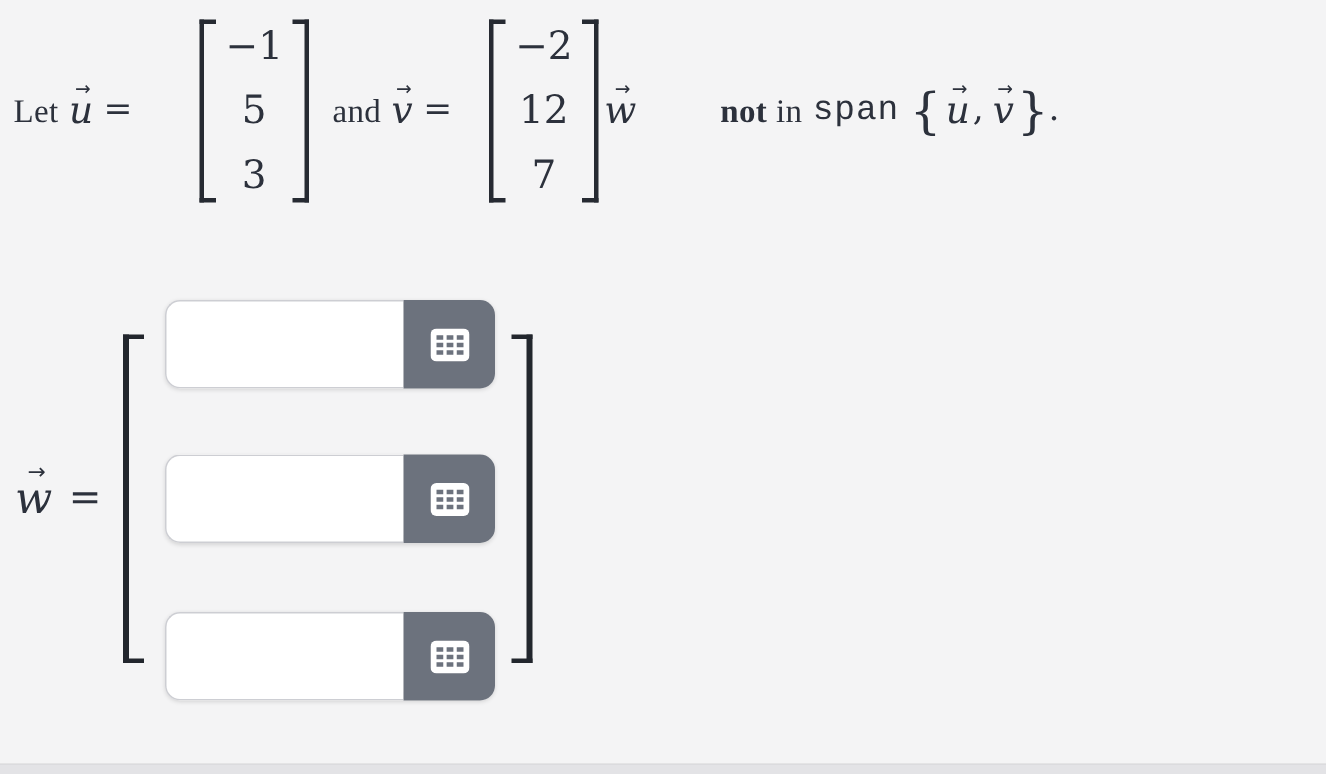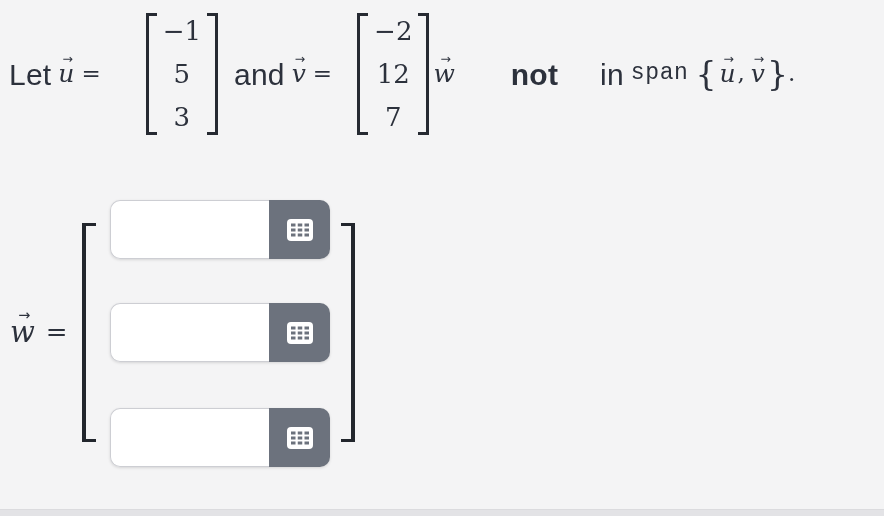--- a/index.html
+++ b/index.html
@@ -17,21 +17,21 @@
   .problem {
     position: absolute;
     left: 9px;
     top: 8px;
     height: 132px;
     display: flex;
     align-items: center;
     white-space: pre;
     color: #2c313c;
   }
-  .sans  { font-family: Liberation Sans, sans-serif; font-size: 30px; line-height: 1.3; letter-spacing: 0.2px; }
+  .sans  { font-family: Liberation Serif, serif; font-size: 22px; line-height: 1.3; letter-spacing: 0.2px; }
   .bold  { font-weight: 700; margin-left: 48px; }
   .serif { font-family: "DejaVu Serif", serif; font-size: 23px; line-height: 1.3; }
   .mi {
     font-family: "DejaVu Serif", serif;
     font-style: italic;
     font-size: 25px;
     line-height: 1.3;
     position: relative;
     display: inline-block;
   }
@@ -74,21 +74,21 @@
   .m-u   { margin-right: 7px; }
   .m-eq1 { margin-right: 45px; }
   .m-mat1{ margin-right: 16px; }
   .m-and { margin-right: 7px; }
   .m-v   { margin-right: 7px; }
   .m-eq2 { margin-right: 25px; }
   .m-mat2{ margin-right: 4px; }
   .m-find{ margin-right: 7px; }
   .m-w   { margin-right: 8px; }
   .m-not { margin-right: 6px; }
-  .m-in  { margin-right: 7px; margin-left: 36px; }
+  .m-in  { margin-right: 7px; }
   .m-span{ margin-right: 7px; }
   .m-bo  { margin-right: 3px; }
   .m-u2  { margin-right: 2px; }
   .m-comma{ margin-right: 6px; }
   .m-v2  { margin-right: 2px; }
 
   
   .w-label {
     position: absolute;
     left: 10px;

